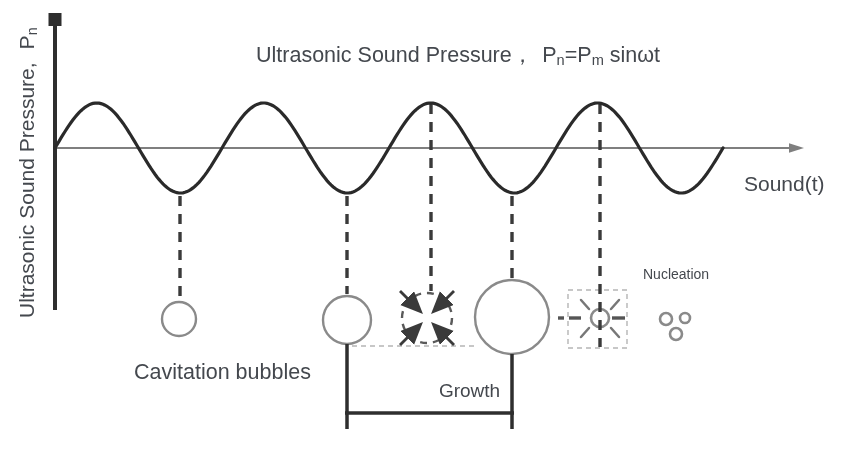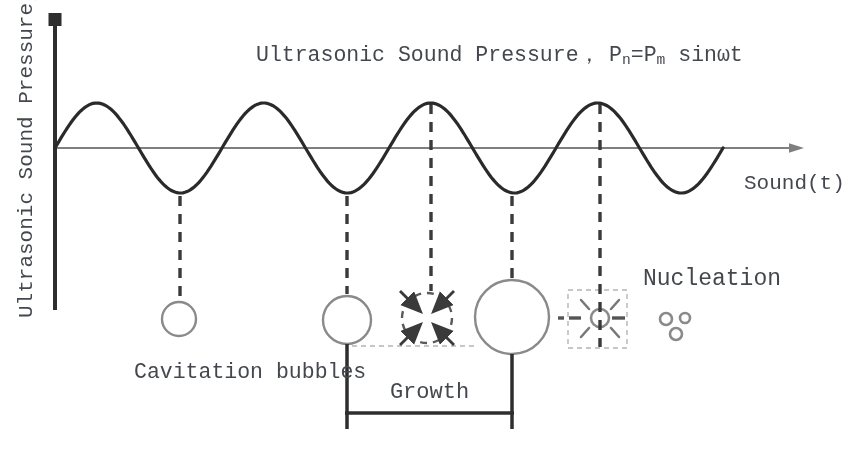--- a/index.html
+++ b/index.html
@@ -1,27 +1,27 @@
 <!DOCTYPE html>
 <html><head>
 <meta charset="utf-8">
 <style>
   html,body { margin:0; padding:0; background:#ffffff; }
   .stage {
     position:relative; width:851px; height:429px; background:#ffffff;
-    font-family:Liberation Mono, monospace; color:#44484e; overflow:hidden;
+    font-family:Liberation Sans, sans-serif; color:#44484e; overflow:hidden;
   }
   .stage svg { position:absolute; left:0; top:0; }
   .lbl { position:absolute; white-space:nowrap; line-height:1.15; }
   .sub { font-size:0.68em; vertical-align:-0.18em; }
   .title-lbl   { left:256px; top:43px;  font-size:21.5px; }
   .time-lbl    { left:744px; top:172px; font-size:21px; }
   .cav-lbl     { left:134px; top:360px; font-size:21.5px; }
-  .growth-lbl  { left:347px; top:380px; width:165px; text-align:center; font-size:22px; }
-  .nuc-lbl     { left:643px; top:266px; font-size:23px; }
+  .growth-lbl  { left:347px; top:380px; width:165px; text-align:center; font-size:19px;padding-left:40px; }
+  .nuc-lbl     { left:643px; top:266px; font-size:14px; }
   .rupture-lbl { left:551px; top:370px; font-size:21.5px; letter-spacing:0.4px; }
   .ylabel {
     left:15px; top:318px; font-size:21px;
     transform:rotate(-90deg); transform-origin:0 0;
   }
   
   .wave        { fill:none; stroke:#2a2a2a; stroke-width:3.2; stroke-linecap:round; }
   .axis-h      { stroke:#7f7f7f; stroke-width:2.2; }
   .axis-v      { stroke:#2e2e2e; stroke-width:4; }
   .axis-fill   { fill:#7f7f7f; }

